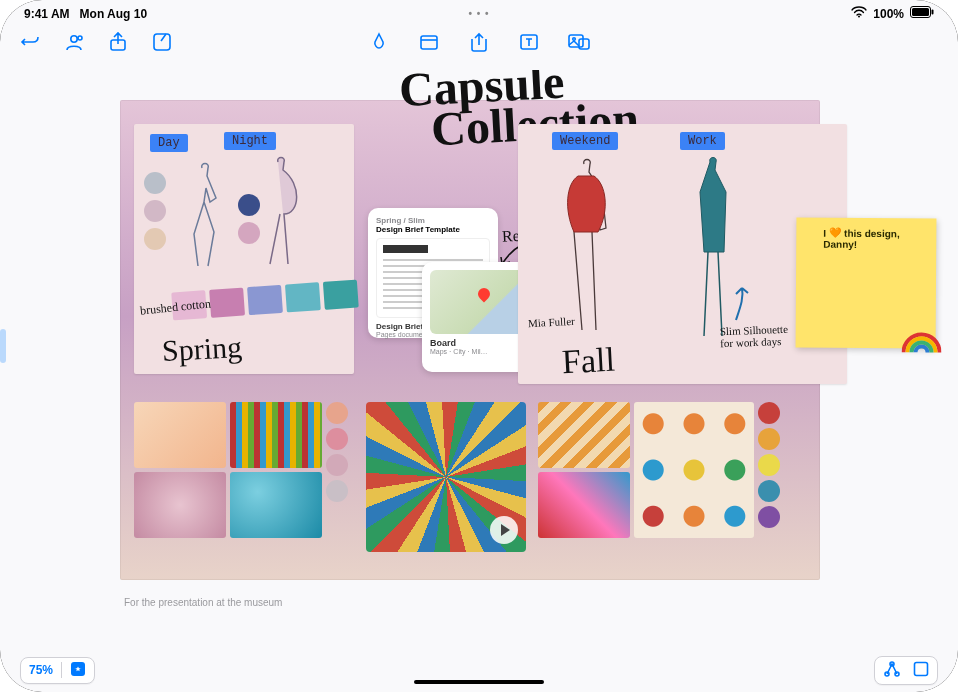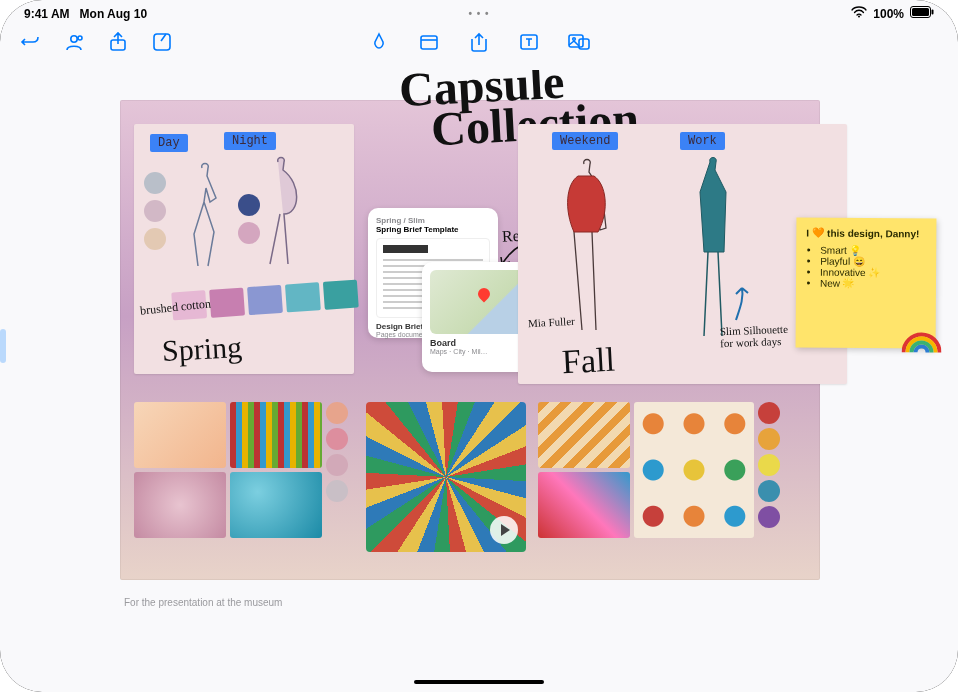--- a/index.html
+++ b/index.html
@@ -71,21 +71,21 @@
   .card.map .mapimg { width:100%; height:64px; border-radius:6px; background:
     linear-gradient(135deg,#dfe9d3,#c9dcb4 60%, #b8d0e6 61%); position:relative; }
   .card.map .mapimg::after { content:""; position:absolute; top:18px; left:48px; width:12px; height:12px; background:#ff3b30; border-radius:50% 50% 50% 0; transform: rotate(-45deg); }
   .card.map .tl { font-weight:700; font-size:9px; margin-top:4px; }
   .card.map .sub { color:#8a8a8e; font-size:7px; }
   .sticky {
     position:absolute; left:676px; top:118px; width:140px; height:130px;
     background:#ffe46b; box-shadow: 1px 2px 6px rgba(0,0,0,0.2);
     padding:10px 10px; font-size:10px; color:#2a2a00; transform: rotate(0.4deg);
   }
-  .sticky .line1 { font-weight:600; margin-bottom:6px; }
+  .sticky .line1 { font-weight:600; margin-bottom:6px;margin-left:17px; }
   .sticky ul { list-style: disc; margin-left: 14px; }
   .rainbow { position:absolute; right:-6px; bottom:-6px; width:40px; height:30px; }
   .caption { position:absolute; left:124px; bottom:40px; font-size:10px; color:#9a9a9e;margin-top:44px; }
   
   .bottombar {
     position:absolute; left:0; right:0; bottom:0; height:44px; display:flex; align-items:center; justify-content:space-between; padding:0 20px;
   }
   .pill { background:#fff; border:1px solid #d0d0d6; border-radius:8px; padding:3px 8px; display:flex; align-items:center; gap:8px; font-size:12px; color:#007aff; font-weight:600; box-shadow:0 1px 1px rgba(0,0,0,0.04); }
   .pill .sep { width:1px; height:16px; background:#d0d0d6; }
   .pill svg { stroke:#007aff; fill:none; stroke-width:1.6; }
@@ -224,21 +224,21 @@
             <div class="swatch" style="background:#c77fb0"></div>
             <div class="swatch" style="background:#8a97d2"></div>
             <div class="swatch" style="background:#62b6c4"></div>
             <div class="swatch" style="background:#3aa0a0"></div>
           </div>
           <div class="handwriting" style="left:6px; top:176px; font-size:12px; transform:rotate(-6deg);">brushed cotton</div>
           <div class="handwriting" style="left:28px; top:208px; font-size:30px;">Spring</div>
         </div>
 
         <div class="card doc">
-          <div class="hdr"><span style="color:#8a8a8e">Spring / Slim</span><br><span>Spring Brief Template</span></div>
+          <div class="hdr"><span style="color:#8a8a8e">Spring / Slim</span><br><span>Design Brief Template</span></div>
           <div class="thumb"></div>
           <div style="font-weight:600;">Design Brief Te</div>
           <div class="sub">Pages document · …</div>
         </div>
         <div class="handwriting" style="left:382px; top:126px; font-size:16px;">Resources</div>
         <svg style="position:absolute; left:378px; top:144px;" width="26" height="26">
             <path d="M22 2 C14 6 8 14 4 20 M4 20 L3 13 M4 20 L12 18" stroke="#111" fill="none" stroke-width="1.5"></path>
           </svg>
         <div class="card map">
           <div class="mapimg"></div>
@@ -262,26 +262,20 @@
             </svg>
           <div class="handwriting" style="left:10px; top:192px; font-size:11px;">Mia Fuller</div>
           <div class="handwriting" style="left:202px; top:200px; font-size:11px; transform:rotate(-2deg); width:70px;">Slim Silhouette for work days</div>
           <div class="handwriting" style="left:44px; top:218px; font-size:34px;">Fall</div>
         </div>
 
         <div class="sticky">
           <div class="line1">
             <span>I </span><span>🧡</span><span> this design, Danny!</span>
           </div>
-          <ul>
-            <li><span>Smart</span> <span>💡</span></li>
-            <li><span>Playful</span> <span>😄</span></li>
-            <li><span>Innovative</span> <span>✨</span></li>
-            <li><span>New</span> <span>🌟</span></li>
-          </ul>
           <svg class="rainbow" viewBox="0 0 40 30">
             <path d="M2 28 A18 18 0 0 1 38 28" stroke="#d33" stroke-width="4" fill="none"></path>
             <path d="M6 28 A14 14 0 0 1 34 28" stroke="#f7b500" stroke-width="4" fill="none"></path>
             <path d="M10 28 A10 10 0 0 1 30 28" stroke="#3bb273" stroke-width="4" fill="none"></path>
             <path d="M14 28 A6 6 0 0 1 26 28" stroke="#2d7dd2" stroke-width="4" fill="none"></path>
           </svg>
         </div>
 
         <div class="collage" style="left:14px; top:302px;">
           <div>
@@ -325,16 +319,37 @@
             <div class="dot" style="background:#e7a33b"></div>
             <div class="dot" style="background:#ead94a"></div>
             <div class="dot" style="background:#3a8fae"></div>
             <div class="dot" style="background:#7f4fa3"></div>
           </div>
         </div>
       </div>
       <div class="caption">For the presentation at the museum</div>
     </div>
 
+    <div class="bottombar">
+      <div class="pill">
+        <span>75%</span>
+        <span class="sep"></span>
+        <span><svg width="16" height="16" viewBox="0 0 16 16">
+              <rect x="1" y="1" width="14" height="14" rx="3" fill="#007aff" stroke="none"></rect>
+              <path d="M8 3.5 L9.4 6.5 L12.6 6.8 L10.1 8.9 L10.9 12 L8 10.3 L5.1 12 L5.9 8.9 L3.4 6.8 L6.6 6.5 Z" fill="#fff"></path>
+            </svg></span>
+      </div>
+      <div class="pill" style="gap:12px;">
+        <span><svg width="18" height="18" viewBox="0 0 18 18">
+              <circle cx="4" cy="14" r="2"></circle>
+              <circle cx="9" cy="4" r="2"></circle>
+              <circle cx="14" cy="14" r="2"></circle>
+              <path d="M4 14 L9 4 L14 14"></path>
+            </svg></span>
+        <span><svg width="16" height="16" viewBox="0 0 16 16">
+              <rect x="1.5" y="1.5" width="13" height="13" rx="2"></rect>
+            </svg></span>
+      </div>
+    </div>
 
     <div class="home-ind"></div>
   </div>
 </div>
 
 </body></html>

